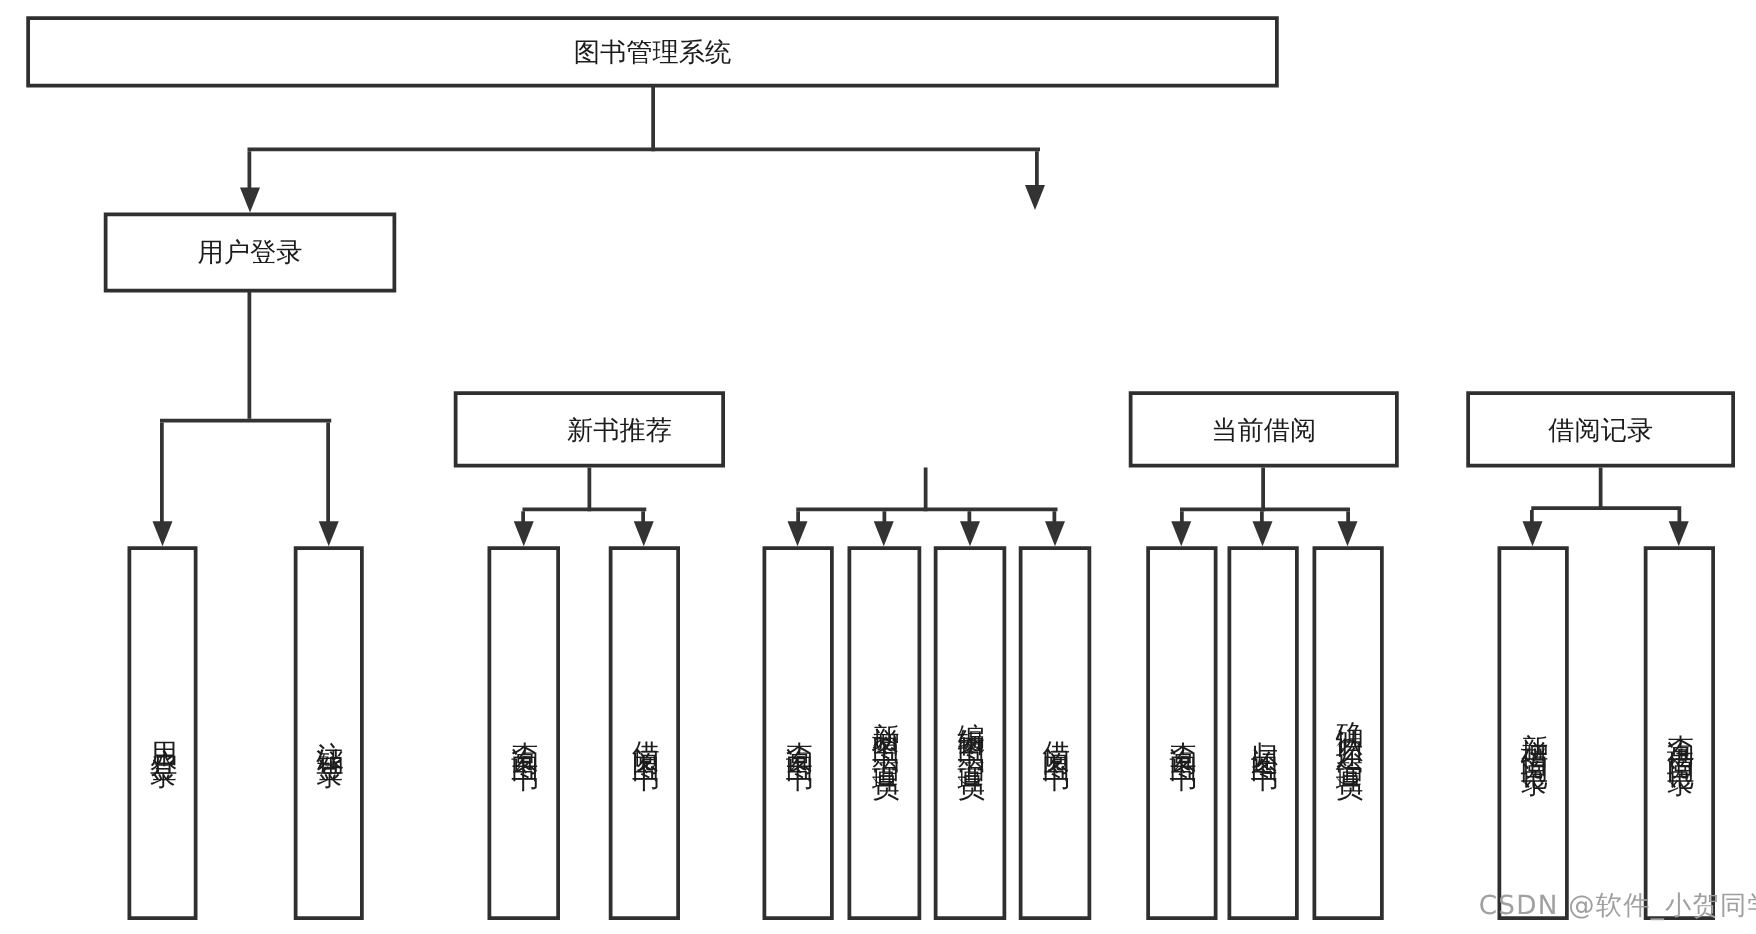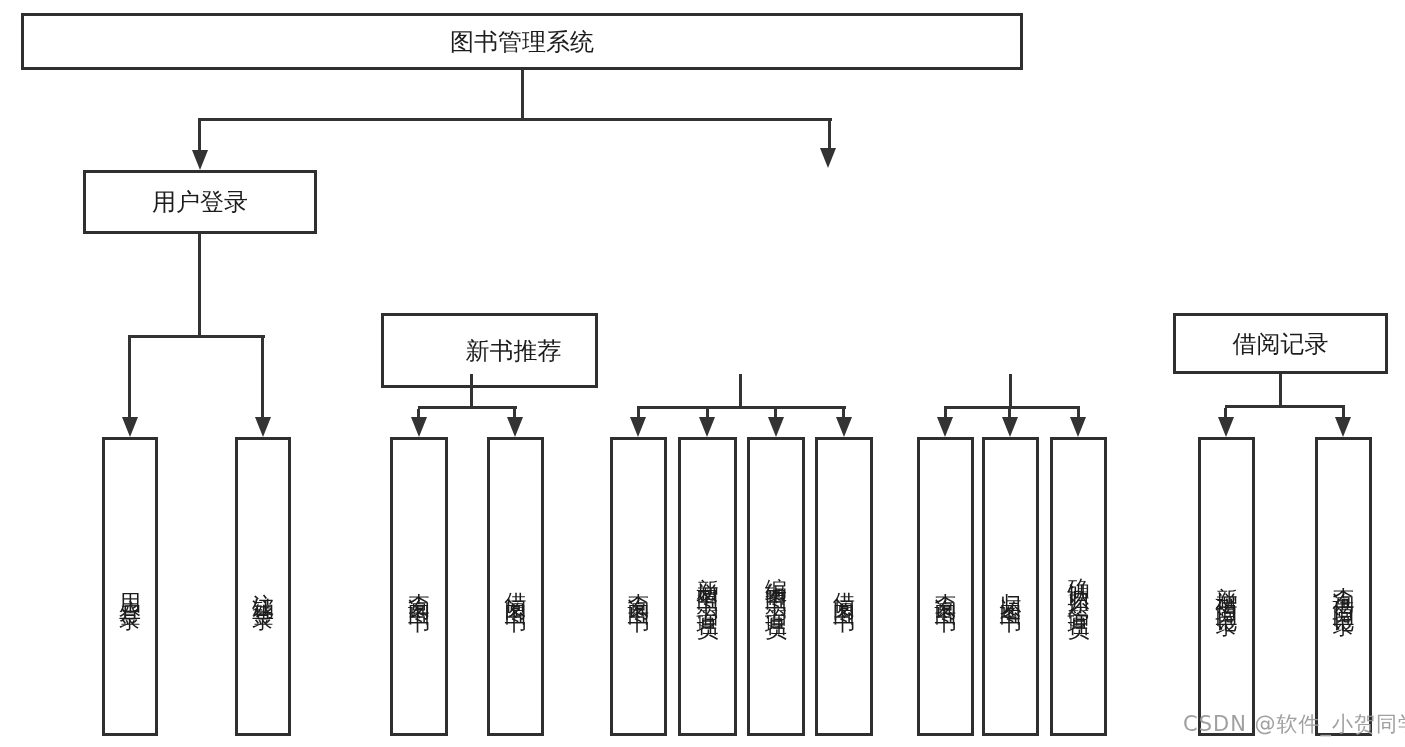--- a/index.html
+++ b/index.html
@@ -2,35 +2,35 @@
 <html><head>
 <meta charset="utf-8">
 <style>
   html,body{margin:0;padding:0;background:#ffffff;}
   body{font-family:"DejaVu Sans","Liberation Sans",sans-serif;}
   #canvas{position:relative;width:1405px;height:747px;background:#ffffff;overflow:hidden;}
 
   
   .box{position:absolute;box-sizing:border-box;border:3px solid #2f2f2f;background:#ffffff;
        display:flex;align-items:center;justify-content:center;
-       font-size:24px;color:#1c1c1c;text-align:center;}
+       font-size:21px;color:#1c1c1c;text-align:center;}
   .leafbox{writing-mode:vertical-rl;text-orientation:mixed;
            font-size:22px;letter-spacing:6px;line-height:1.0;padding:4px 0;}
 
   
   .vl{position:absolute;width:3px;background:#333333;}
   .hl{position:absolute;height:3px;background:#333333;}
   .tri{position:absolute;width:0;height:0;border-left:8px solid transparent;
        border-right:8px solid transparent;border-top:20px solid #333333;}
 
   
   #b-root   {left:21px;  top:13px;  width:1002px;height:57px;}
   #b-login  {left:83px;  top:170px; width:234px; height:64px;}
   #b-mgmt   {left:712px; top:168px; width:235px; height:65px;}
-  #b-newbook{left:381px; top:313px; width:217px; height:75px;padding-left:48px;}
+  #b-newbook{left:363px; top:313px; width:217px; height:61px;padding-left:48px;}
   #b-borrow {left:633px; top:313px; width:216px; height:61px;}
   #b-current{left:903px; top:313px; width:216px; height:61px;}
   #b-records{left:1173px;top:313px; width:215px; height:61px;}
 
   .leafbox{top:437px;height:299px;}
   #l-user-login        {left:102px; width:56px;}
   #l-logout            {left:235px; width:56px;}
   #l-query-books-1     {left:390px; width:58px;}
   #l-borrow-books-1    {left:487px; width:57px;}
   #l-query-books-2     {left:610px; width:57px;}
@@ -48,20 +48,21 @@
 </style>
 </head>
 <body>
 
 <div id="canvas">
 
   <div class="box" id="b-root">图书管理系统</div>
   <div class="box" id="b-login">用户登录</div>
 
   <div class="box" id="b-newbook">新书推荐</div>
+  <div class="box" id="b-current">当前借阅</div>
   <div class="box" id="b-records">借阅记录</div>
 
   <div class="box leafbox" id="l-user-login">用户登录</div>
   <div class="box leafbox" id="l-logout">注销登录</div>
 
   <div class="box leafbox" id="l-query-books-1">查询图书</div>
   <div class="box leafbox" id="l-borrow-books-1">借阅图书</div>
 
   <div class="box leafbox" id="l-query-books-2">查询图书</div>
   <div class="box leafbox" id="l-add-book">新增图书（管理员）</div>

